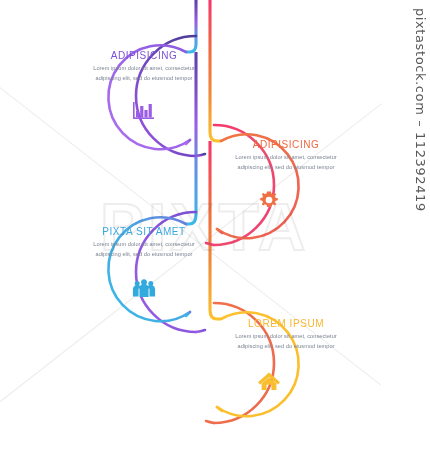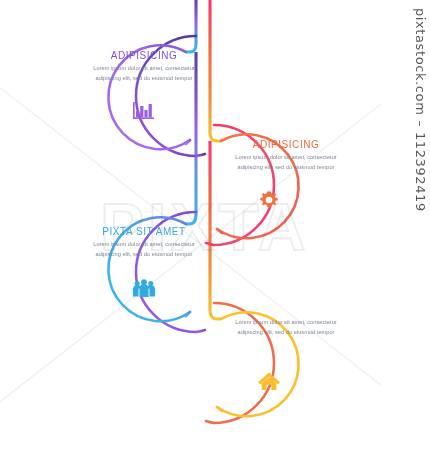--- a/index.html
+++ b/index.html
@@ -277,20 +277,21 @@
 
         <circle cx="13" cy="6.2" r="2.9"></circle>
         <path d="M8 21 v-8 a5 5 0 0 1 10 0 v8 z"></path>
       </g>
 
       <path d="M8 12.6 v8.4 M18 12.6 v8.4" stroke="#ffffff" stroke-width="0.9" fill="none"></path>
     </svg>
   </div>
 
   <div class="step-text" id="step-text-4">
+    <p class="step-title" style="color:#f7b731">LOREM IPSUM</p>
     <p class="step-desc">Lorem ipsum dolor sit amet, consectetur adipiscing elit, sed do eiusmod tempor</p>
   </div>
   <div class="step-icon" id="step-icon-4">
     <svg viewBox="0 0 26 24" width="26" height="24">
       <g fill="#f9be30">
         <path d="M13 3.6 L24 13.2 l-2.1 2.2 L13 7.9 4.1 15.4 2 13.2 z"></path>
         <path d="M5.6 14.6 L13 8.3 l7.4 6.3 V21 H15.4 v-5.2 h-4.8 V21 H5.6 z"></path>
       </g>
     </svg>
   </div>

